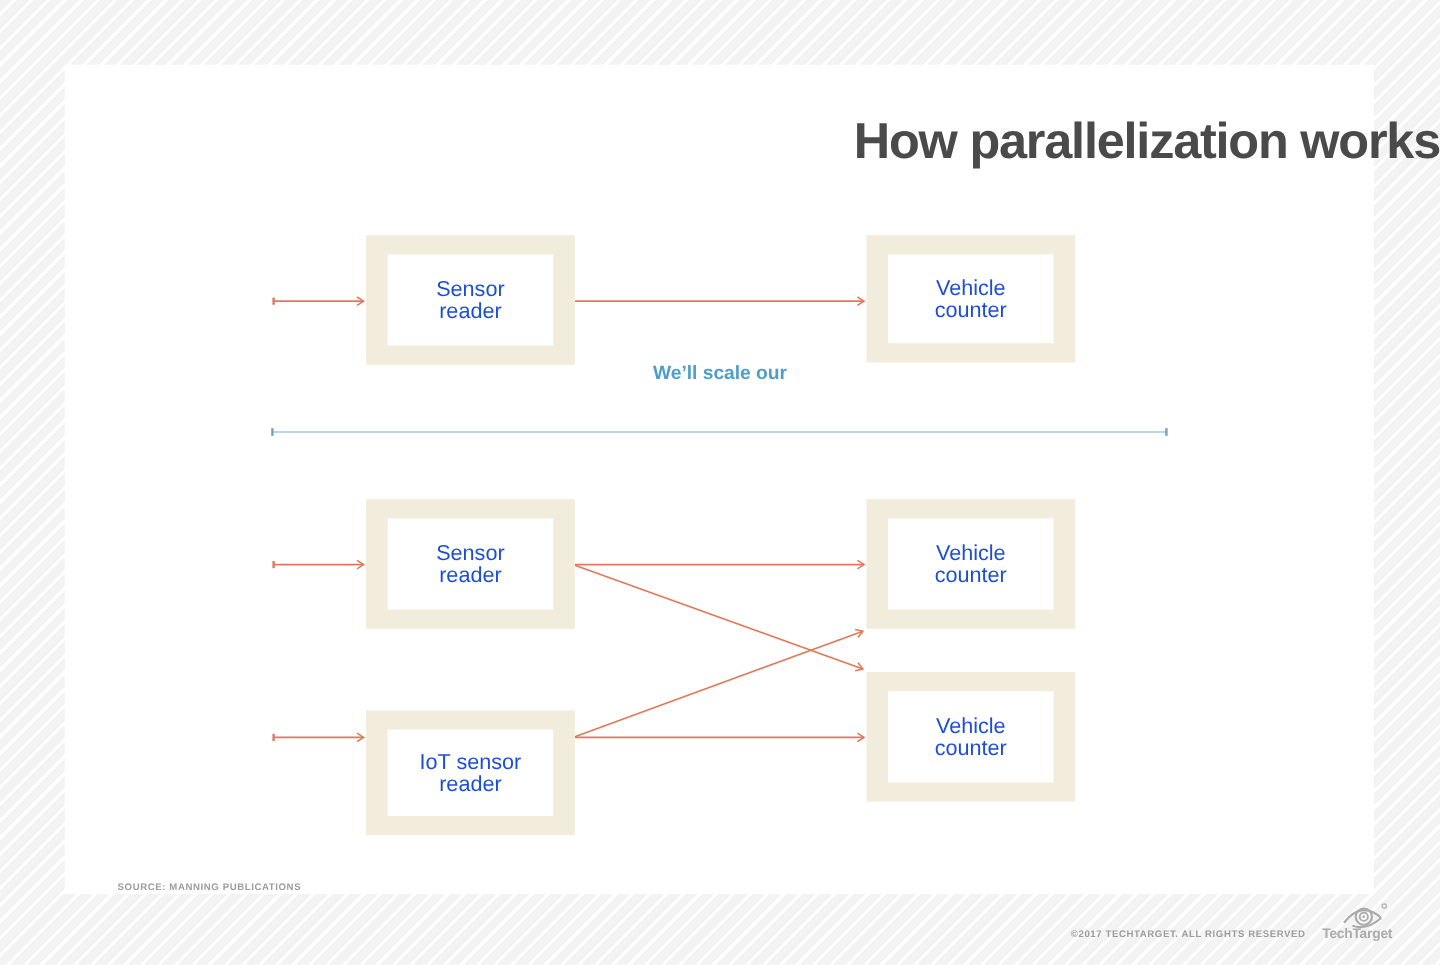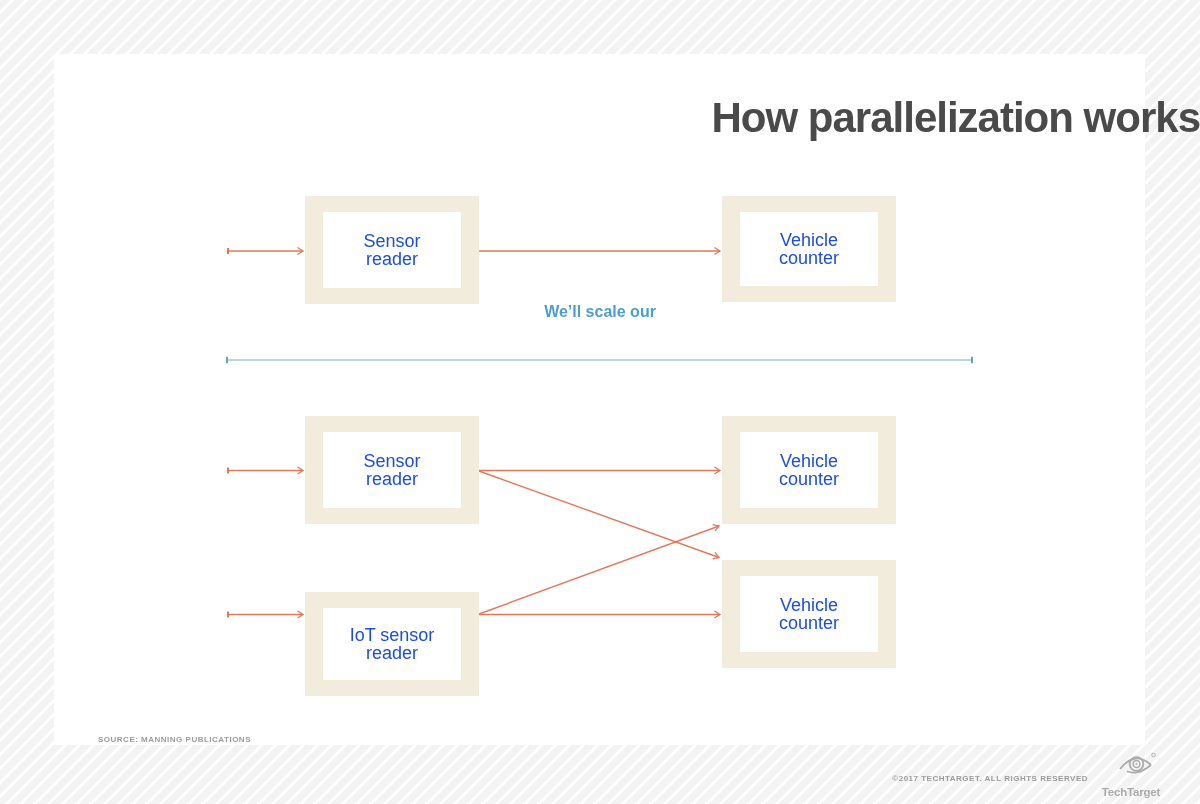--- a/index.html
+++ b/index.html
@@ -42,21 +42,20 @@
     letter-spacing:0.5px; color:#9c9c9c; white-space:nowrap;
   }
   .footer-left { left:54px; top:735px;margin-left:44px; }
   .footer-right { right:112px; top:774px; }
 
   .logo { position:absolute; left:1098px; top:752px; width:66px; text-align:center; }
   .logo-eye { display:block; margin:0 auto -2px auto; margin-left:20px; }
   .logo-word {
     font-size:11.5px; font-weight:700; color:#ababab; letter-spacing:-0.2px;
     white-space:nowrap;
-    margin-top:13px;
   }
 </style>
 </head>
 <body>
 
 <div class="page">
 
   <div class="panel"></div>
 
   <h1 class="title">How parallelization works</h1>

